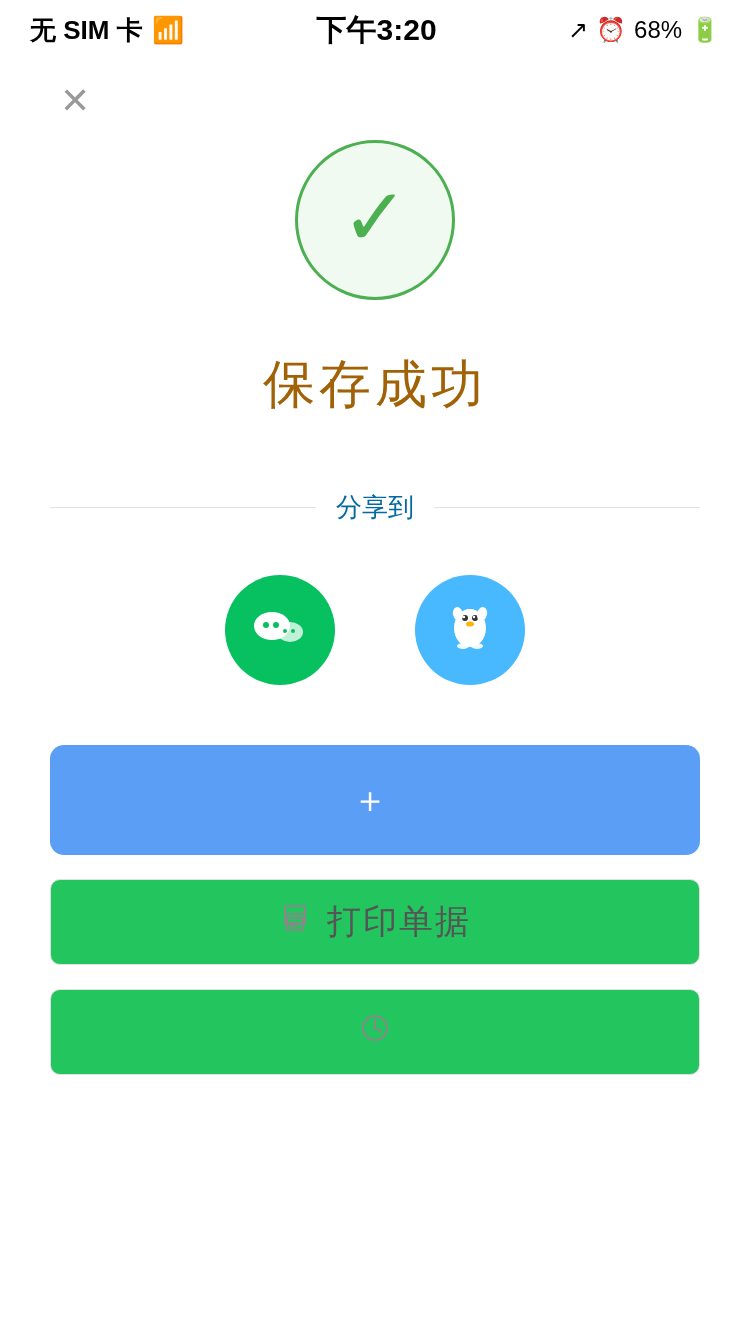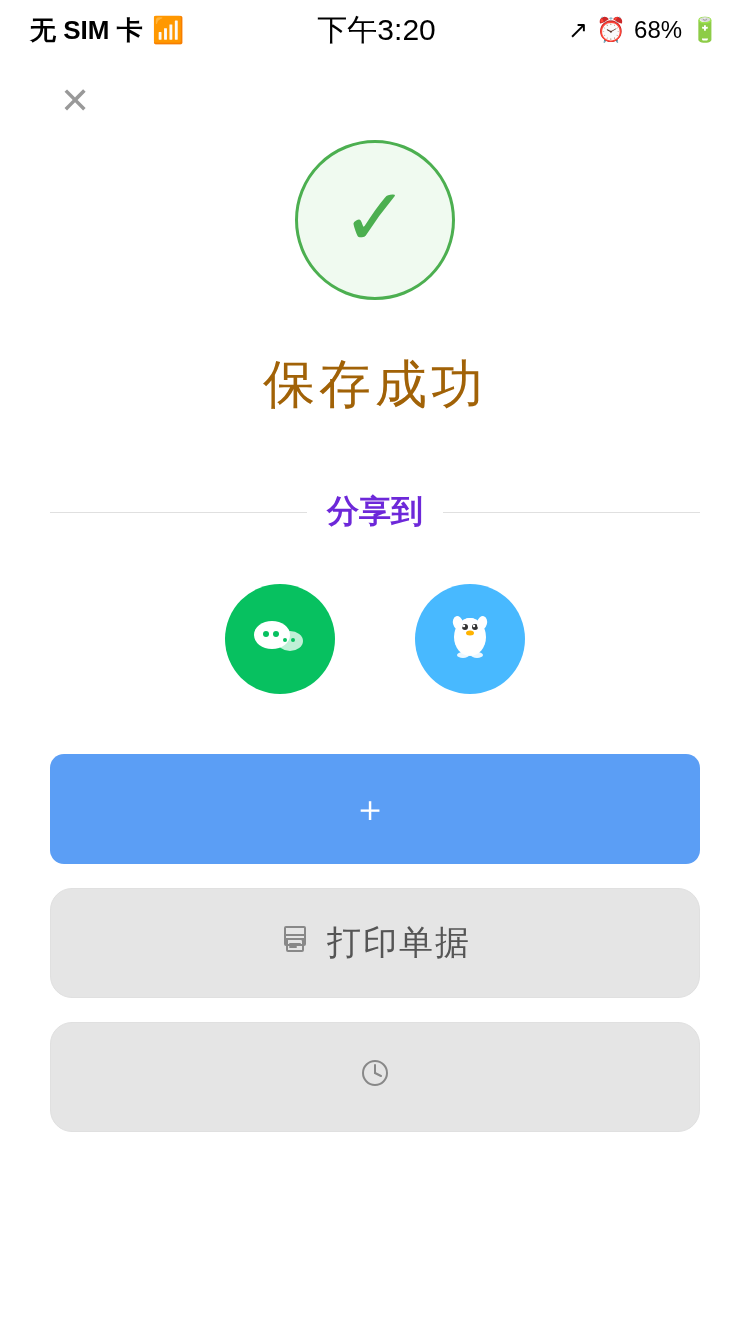--- a/index.html
+++ b/index.html
@@ -37,21 +37,21 @@
       color: #000;
       font-weight: 700;
     }
 
     .wifi-icon {
       font-size: 26px;
     }
 
     .status-center {
       font-size: 30px;
-      font-weight: 400;
+      font-weight: 700;
       color: #000;
     }
 
     .status-right {
       display: flex;
       align-items: center;
       gap: 8px;
       font-size: 24px;
       color: #000;
     }
@@ -132,24 +132,23 @@
       padding: 0 50px;
     }
 
     .divider-line {
       flex: 1;
       height: 1px;
       background: #e0e0e0;
     }
 
     .share-label {
-      font-size: 32px;
-      color: #6d28d9;
+      font-size: 26px;
+      color: #0369a1;
       white-space: nowrap;
-      font-weight: bold;
     }
 
     .share-icons {
       display: flex;
       gap: 80px;
       align-items: center;
     }
 
     
     .wechat-btn {
@@ -198,23 +197,23 @@
       cursor: pointer;
       display: flex;
       align-items: center;
       justify-content: center;
       gap: 16px;
       letter-spacing: 2px;
     }
 
     .btn-secondary {
       width: 100%;
-      height: 110px;
-      border-radius: 22px;
-      background: #e5e5e5;
+      height: 86px;
+      border-radius: 10px;
+      background: #22c55e;
       border: 1px solid #e0e0e0;
       color: #555;
       font-size: 34px;
       font-weight: 400;
       cursor: pointer;
       display: flex;
       align-items: center;
       justify-content: center;
       gap: 16px;
       letter-spacing: 2px;

